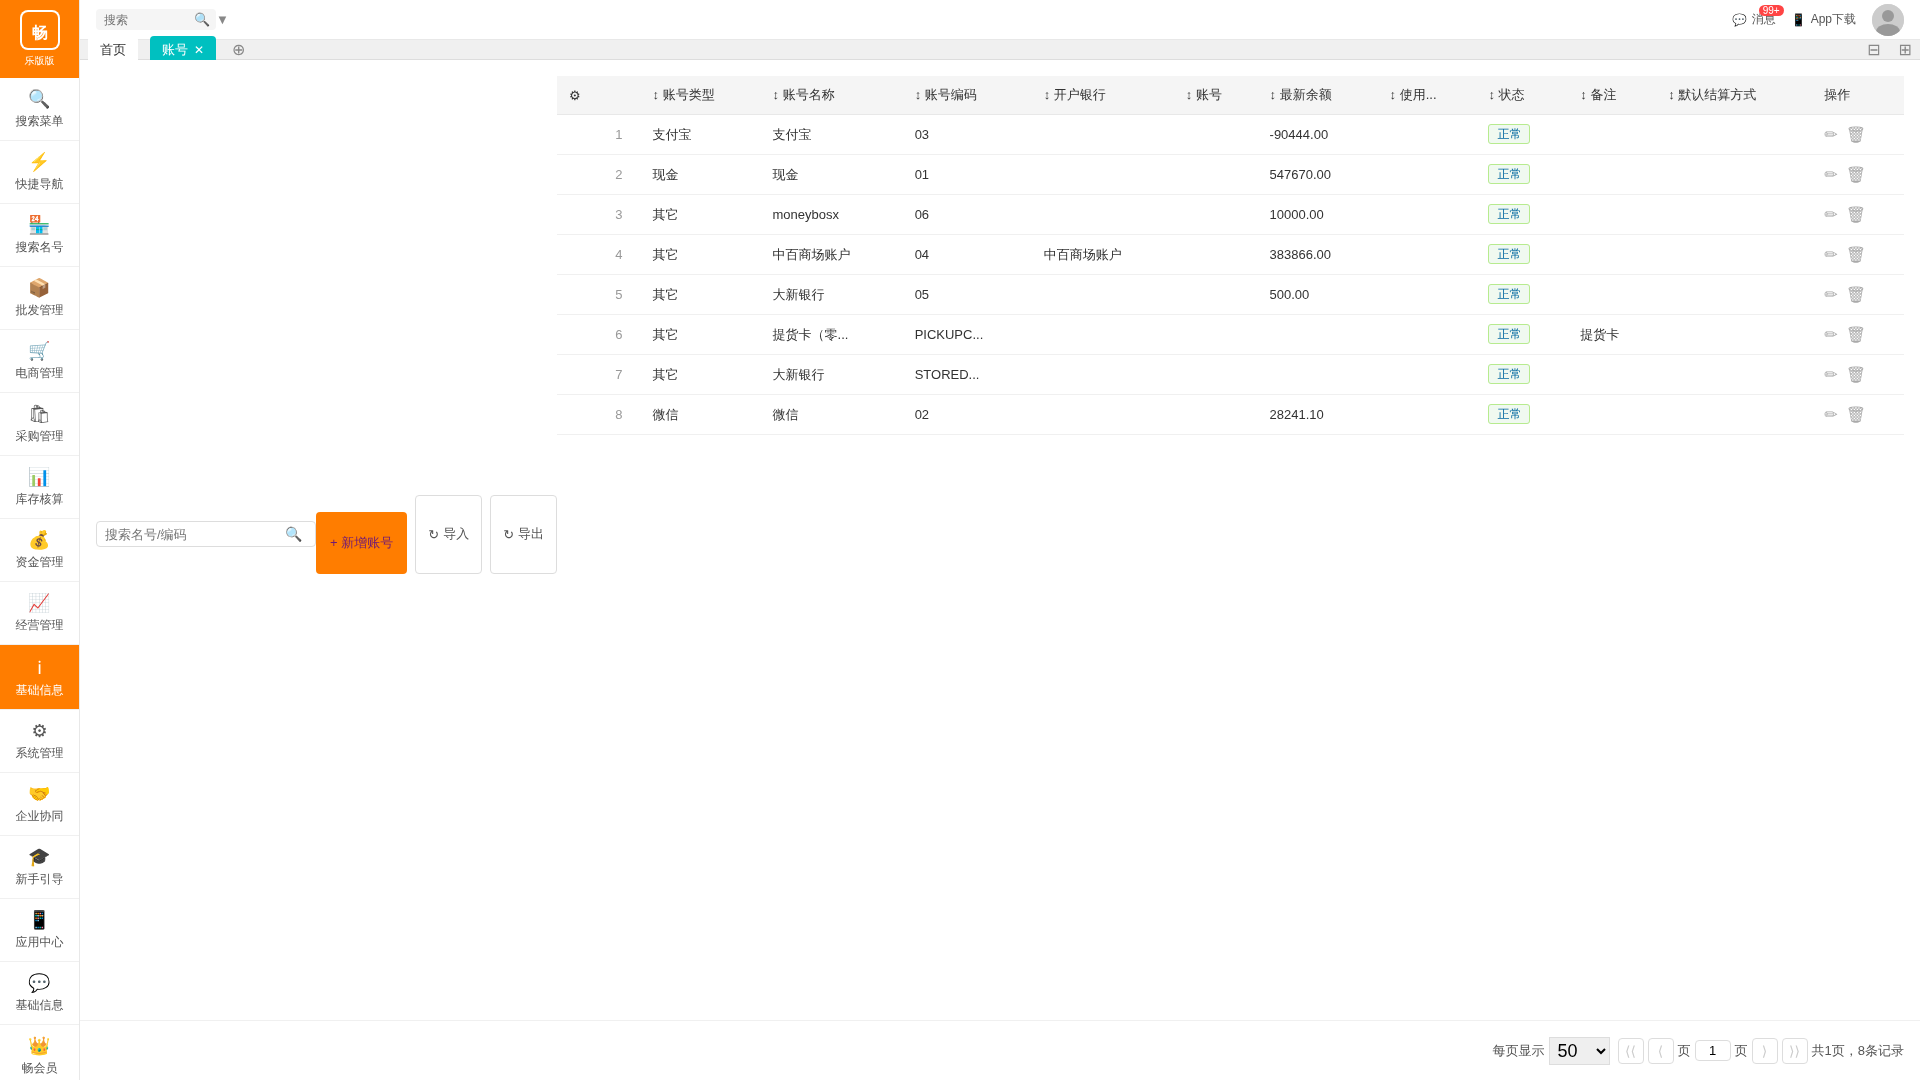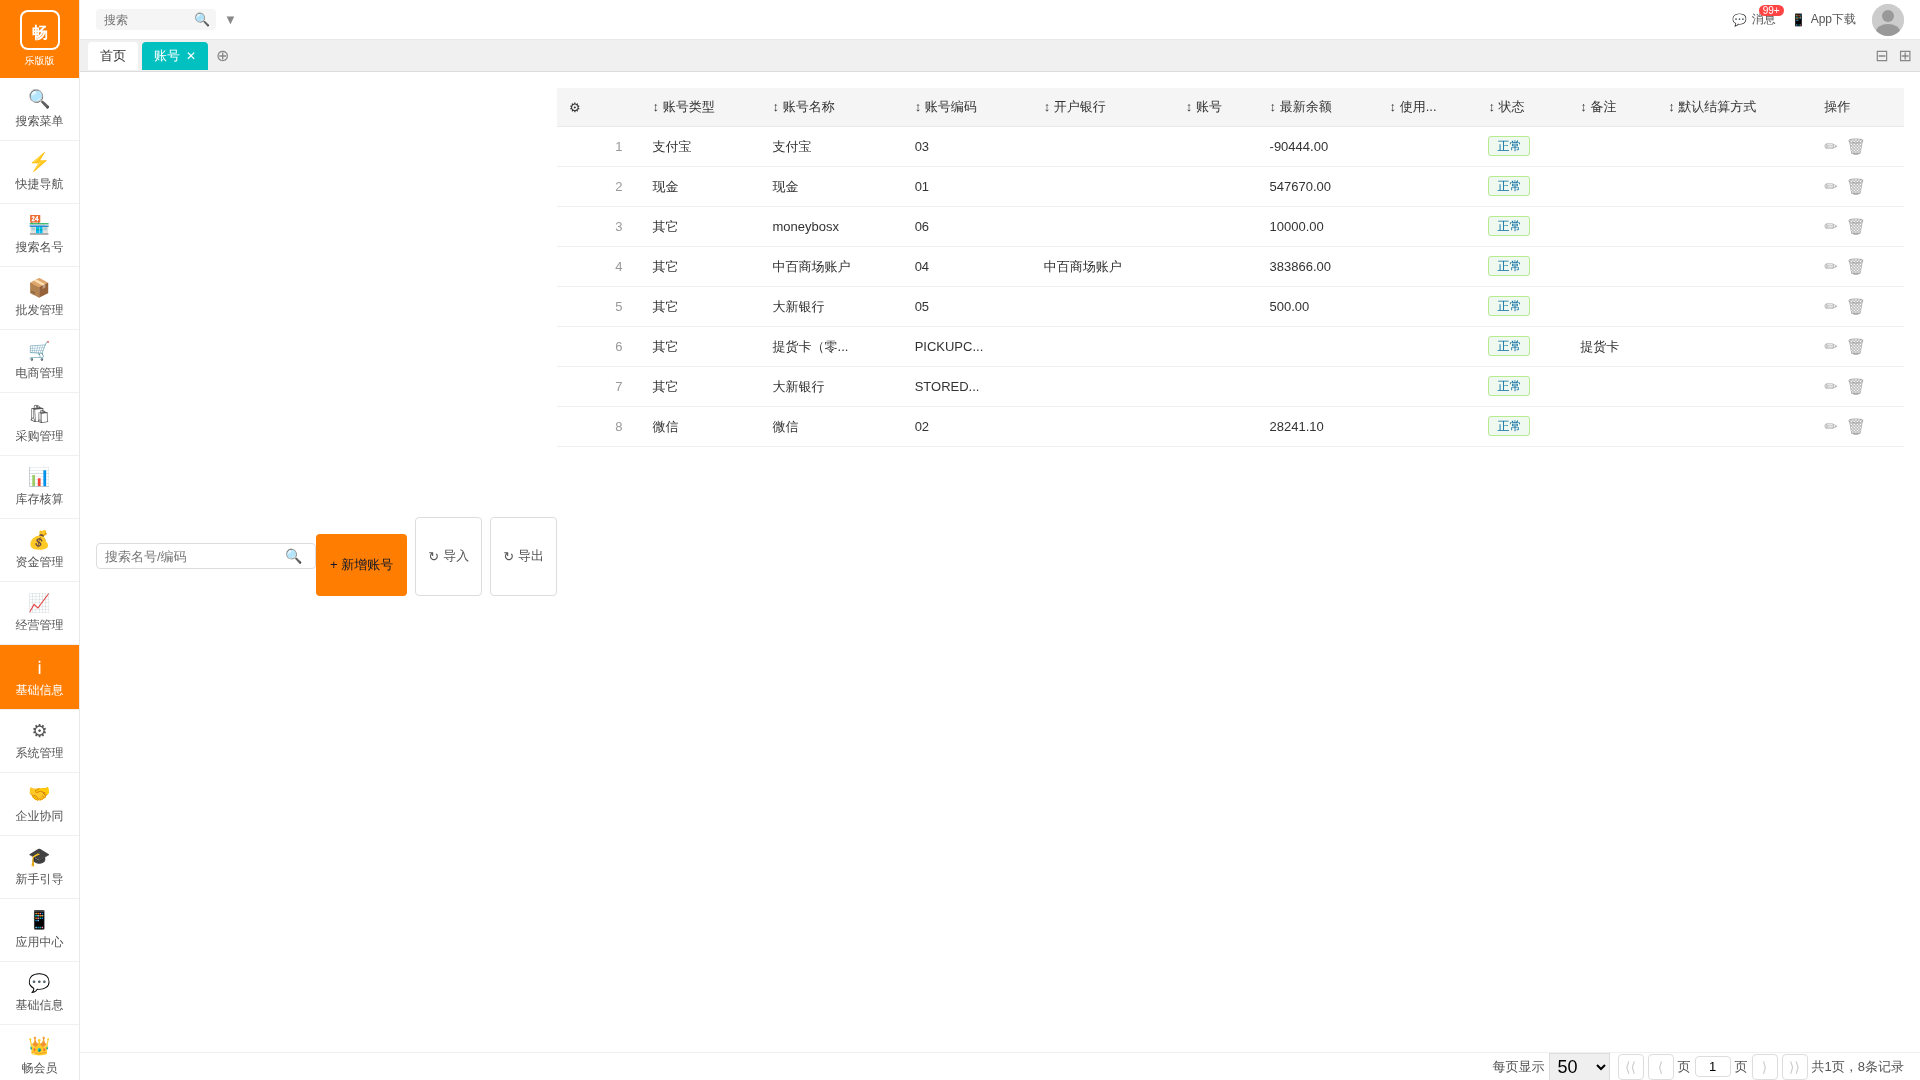--- a/index.html
+++ b/index.html
@@ -70,21 +70,20 @@
       border-bottom: 1px solid #e8e8e8;
       display: flex;
       align-items: center;
       justify-content: space-between;
       padding: 0 16px;
       flex-shrink: 0;
     }
     .topbar-left {
       display: flex;
       align-items: center;
-      gap: 8px;
     }
     .topbar-search {
       display: flex;
       align-items: center;
       background: #f5f5f5;
       border-radius: 4px;
       padding: 3px 8px;
       width: 120px;
     }
     .topbar-search input {
@@ -131,26 +130,26 @@
     .avatar {
       width: 32px;
       height: 32px;
       border-radius: 50%;
       background: #ddd;
       overflow: hidden;
     }
 
     
     .tabbar {
-      height: 32px;
+      height: 20px;
       background: #f0f0f0;
       display: flex;
       align-items: center;
       padding: 0 8px;
-      gap: 4px;
+      gap: 12px;
       flex-shrink: 0;
       border-bottom: 1px solid #ddd;
     }
     .tab {
       height: 28px;
       padding: 0 12px;
       display: flex;
       align-items: center;
       border-radius: 4px 4px 0 0;
       cursor: pointer;
@@ -191,21 +190,21 @@
     .search-box input {
       border: none;
       outline: none;
       font-size: 13px;
       width: 180px;
     }
     .search-icon { color: #aaa; font-size: 14px; cursor: pointer; }
     .toolbar-right { display: flex; gap: 8px; }
     .btn-primary {
       background: #ff7d00;
-      color: #0f172a;
+      color: #701a75;
       border: none;
       border-radius: 4px;
       padding: 22px 14px;
       cursor: pointer;
       font-size: 13px;
       display: flex;
       align-items: center;
       gap: 4px;
       margin-top: 17px;
     }
@@ -261,21 +260,21 @@
       color: #aaa;
       cursor: pointer;
       font-size: 16px;
     }
     .settings-col { width: 40px; }
     .row-num { color: #999; text-align: center; }
     .col-num { text-align: center; }
 
     
     .pagination {
-      height: 28px;
+      height: 60px;
       display: flex;
       align-items: center;
       justify-content: flex-end;
       gap: 8px;
       padding: 0 16px;
       border-top: 1px solid #f0f0f0;
       font-size: 13px;
       color: #555;
       flex-shrink: 0;
       background: #fff;

